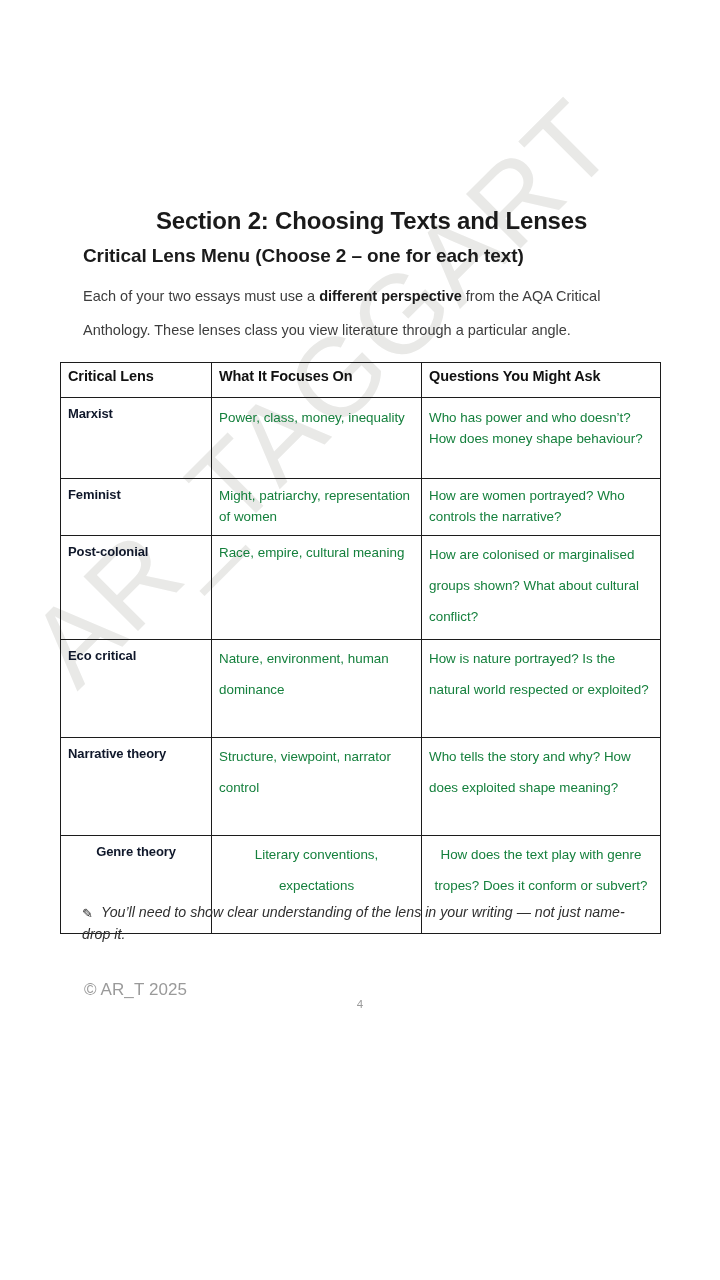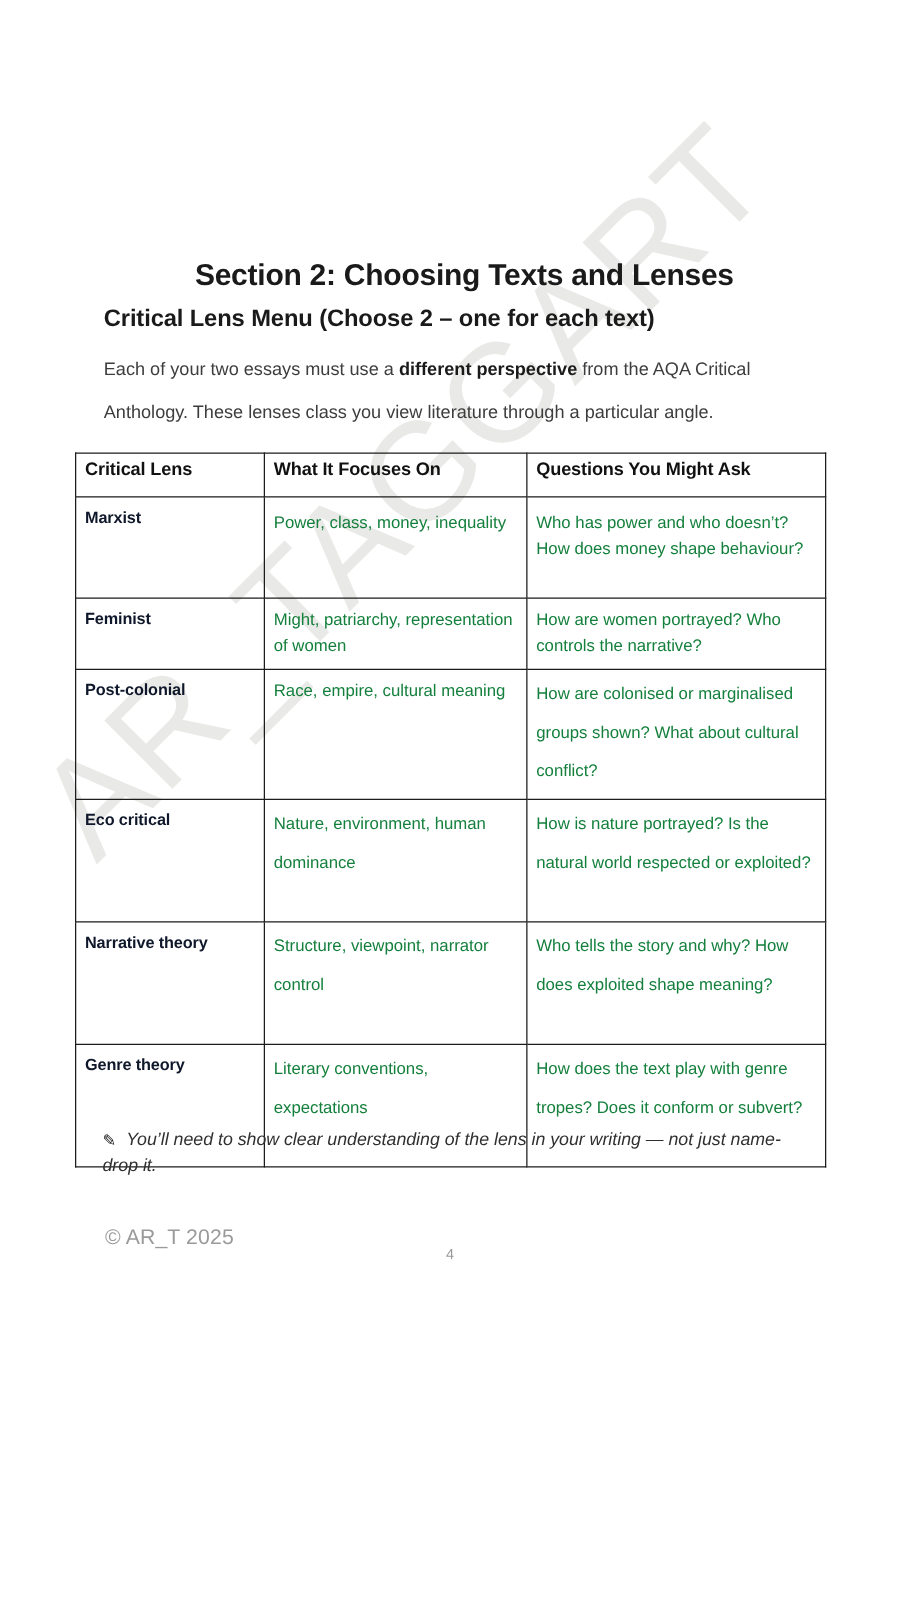--- a/index.html
+++ b/index.html
@@ -142,21 +142,21 @@
   }
   table.lens-table td.cell.tight {
     line-height: 1.62;
     padding-top: 9px;
   }
   table.lens-table tr.r-marxist td { height: 64px; }
   table.lens-table tr.r-feminist td { height: 36px; }
   table.lens-table tr.r-postcolonial td { height: 84px; }
   table.lens-table tr.r-eco td { height: 84px; }
   table.lens-table tr.r-narrative td { height: 84px; }
-  table.lens-table tr.r-genre td { height: 84px; }
+  table.lens-table tr.r-genre td { height: 84px; text-align: center; }
 
   
   .note {
     position: absolute;
     left: 82px;
     top: 902px;
     width: 560px;
     font-size: 14.2px;
     font-style: italic;
     color: #2f2f2f;

